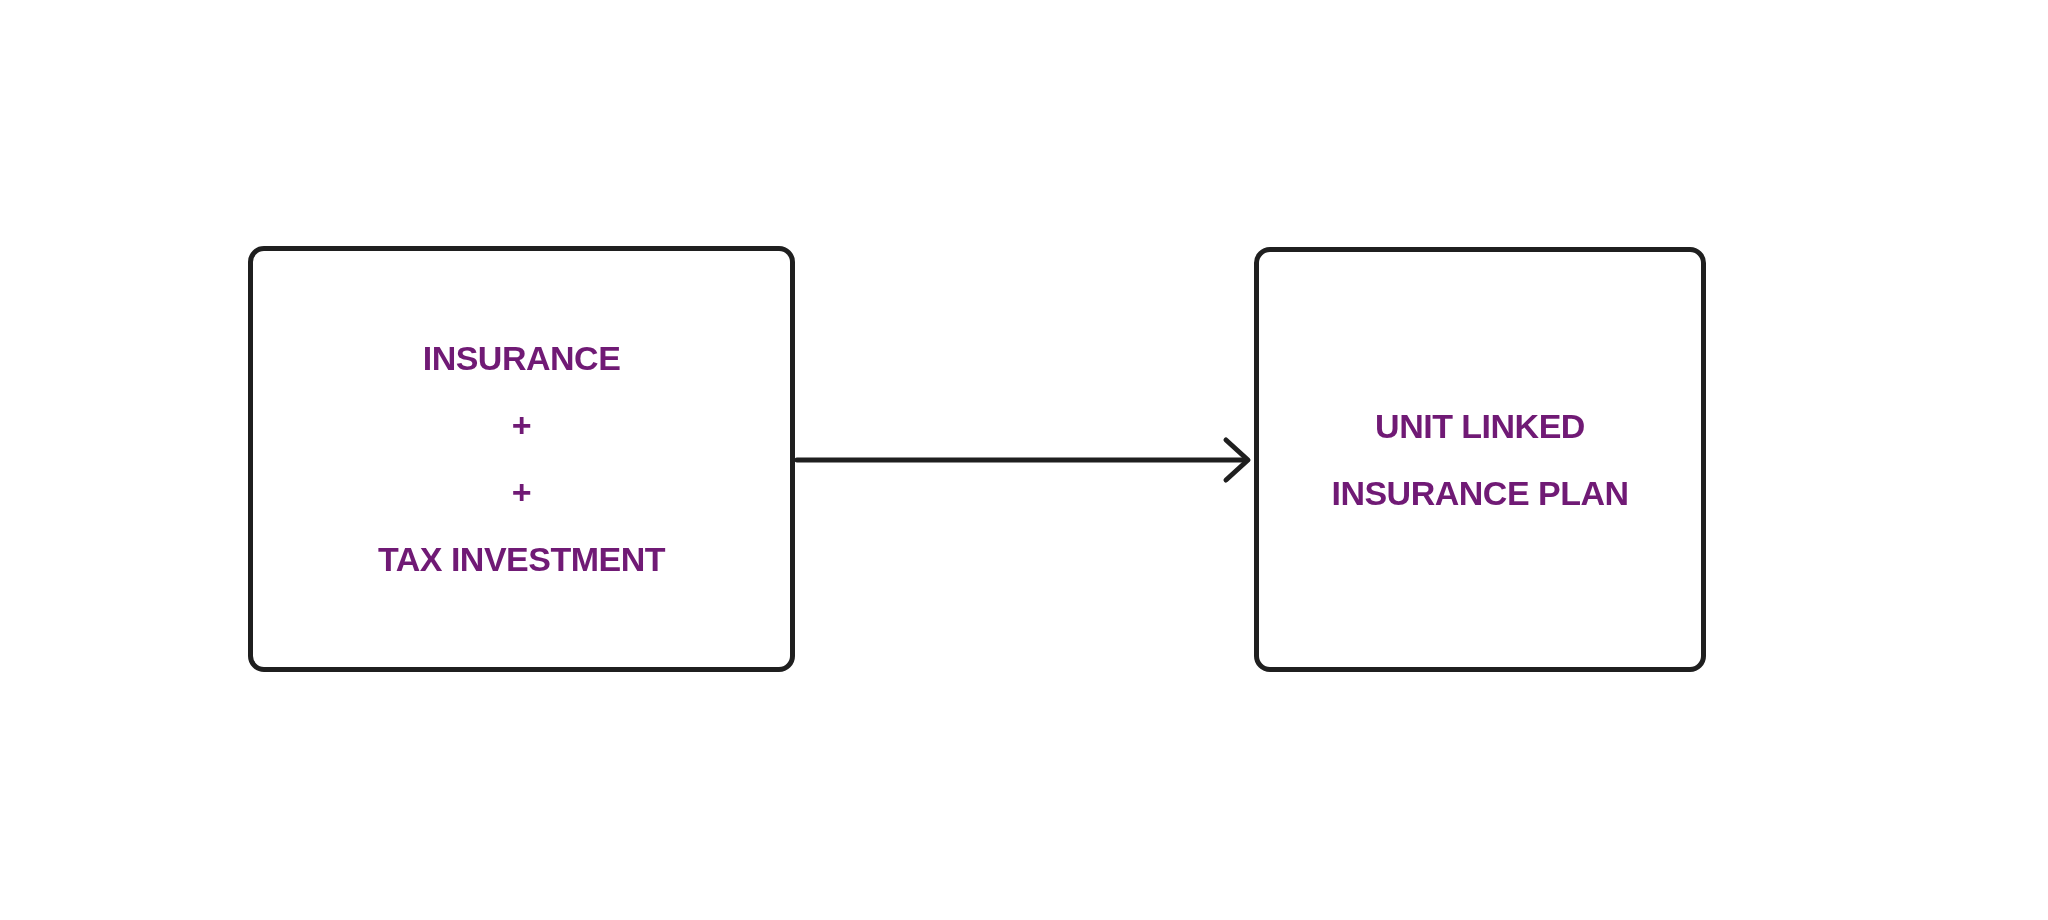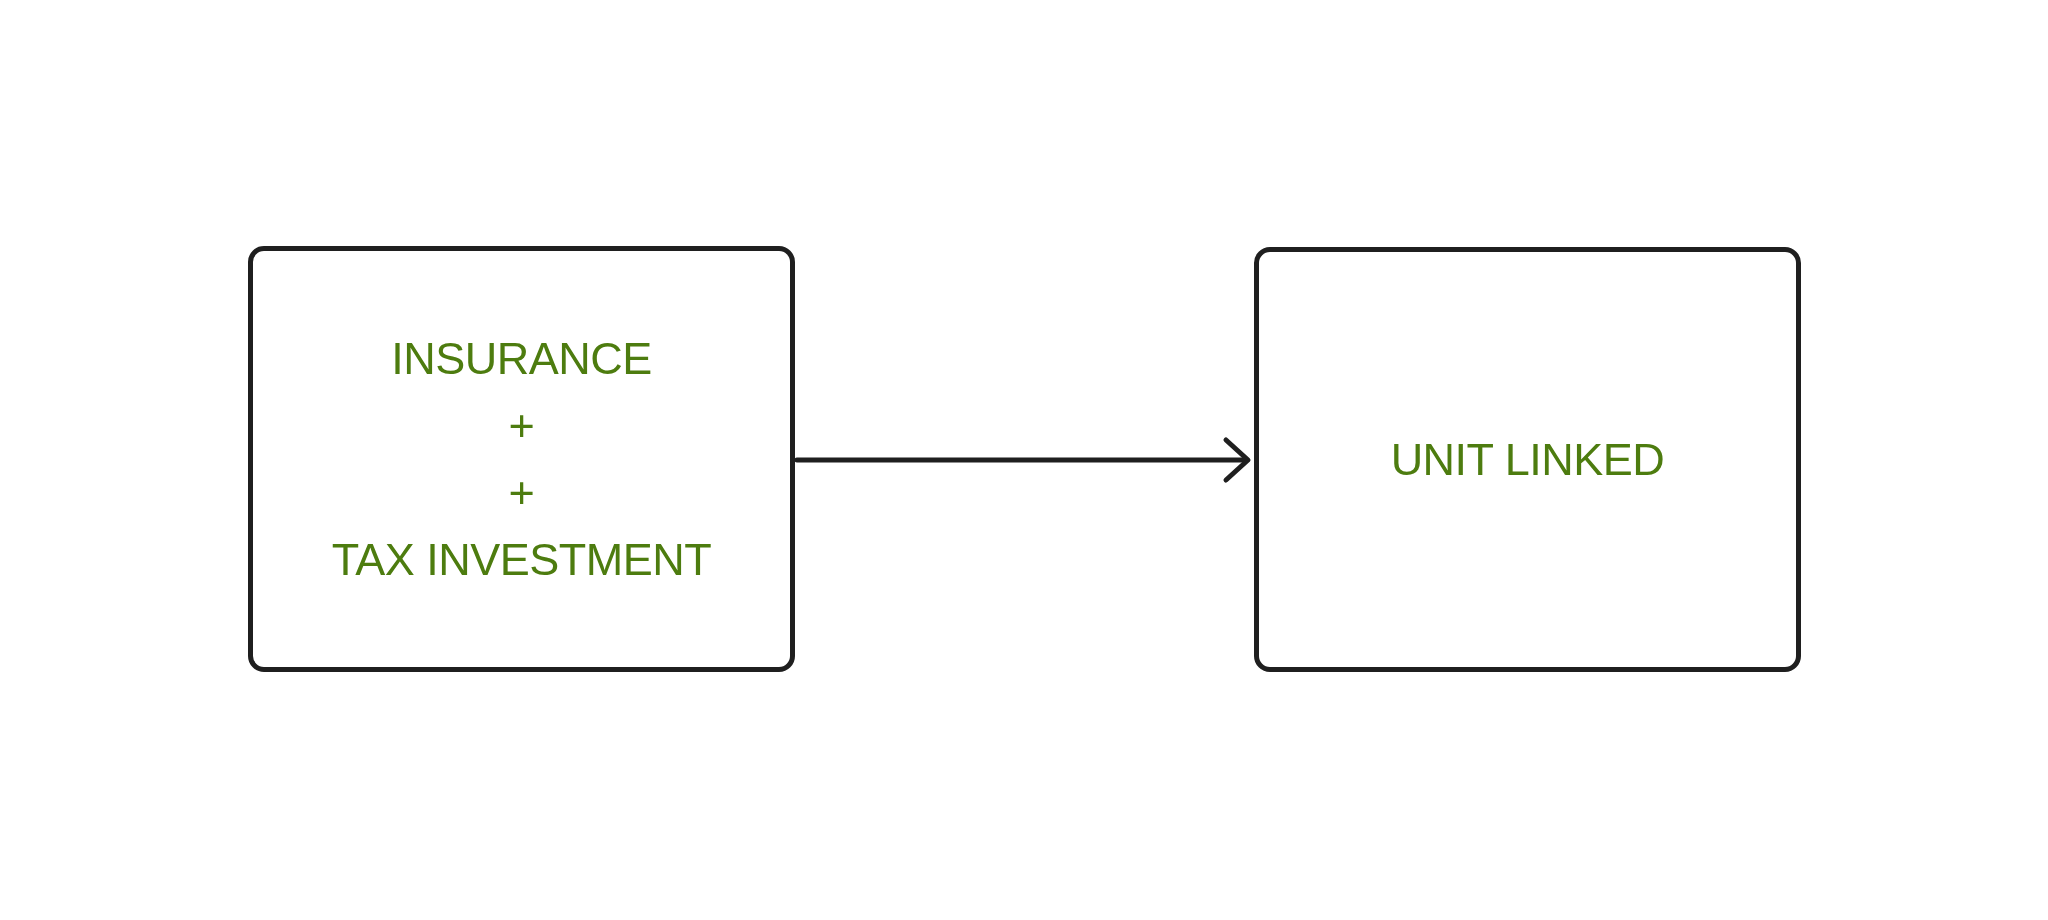--- a/index.html
+++ b/index.html
@@ -29,28 +29,28 @@
   }
   .node-left {
     left: 248px;
     top: 246px;
     width: 547px;
     height: 426px;
   }
   .node-right {
     left: 1254px;
     top: 247px;
-    width: 547px;
+    width: 452px;
     height: 425px;
   }
   .node-line {
-    font-size: 45px;
-    font-weight: normal;
+    font-size: 34px;
+    font-weight: bold;
     line-height: 67px;
-    color: #4d7c0f;
+    color: #701a75;
     letter-spacing: -0.5px;
     white-space: nowrap;
   }
   .connector {
     position: absolute;
     left: 795px;
     top: 434px;
     width: 460px;
     height: 52px;
   }
@@ -67,15 +67,16 @@
     <div class="node-line">TAX INVESTMENT</div>
   </div>
 
   <svg class="connector" viewBox="0 0 460 52" xmlns="http://www.w3.org/2000/svg">
     <line x1="2" y1="26" x2="450" y2="26" stroke="#1f1f1f" stroke-width="5" stroke-linecap="round"></line>
     <polyline points="431,6 453,26 431,46" fill="none" stroke="#1f1f1f" stroke-width="5" stroke-linecap="round" stroke-linejoin="round"></polyline>
   </svg>
 
   <div class="node node-right">
     <div class="node-line">UNIT LINKED</div>
+    <div class="node-line">INSURANCE PLAN</div>
   </div>
 
 </div>
 
 </body></html>

